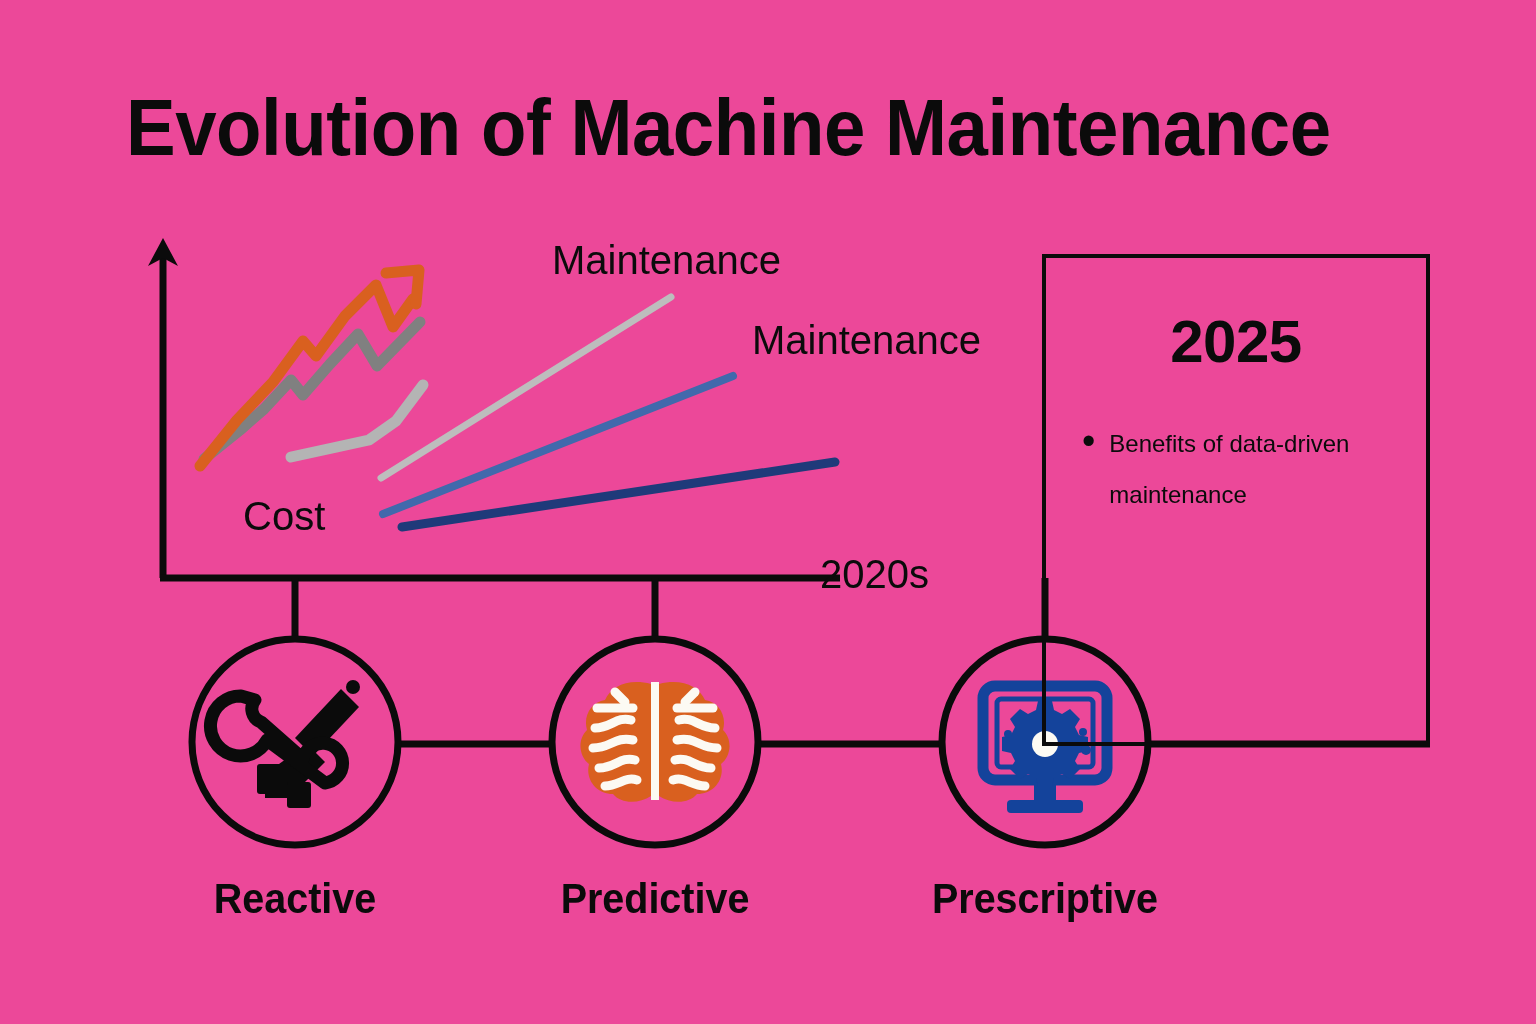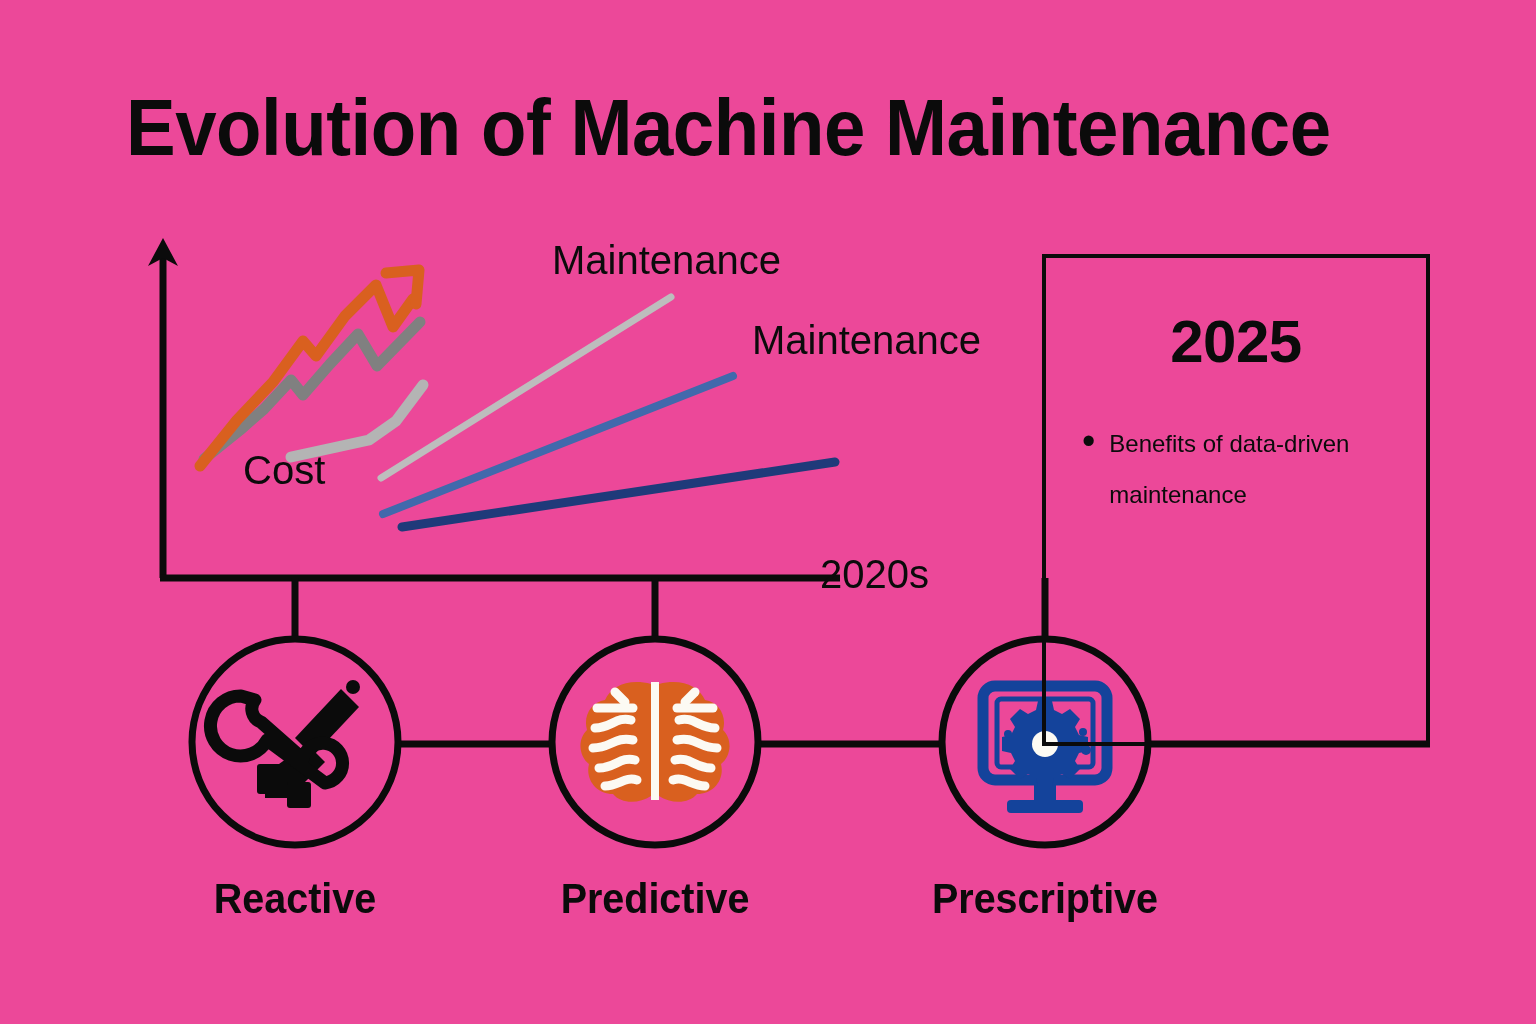--- a/index.html
+++ b/index.html
@@ -42,21 +42,21 @@
   
   .chart-label {
     font-size: 40px;
     font-weight: 400;
     color: #0B0B0B;
     white-space: nowrap;
     line-height: 1;
   }
   #label-efficiency { left: 552px; top: 240px; }
   #label-relability { left: 752px; top: 320px; }
-  #label-cost       { left: 243px; top: 450px; }
+  #label-cost       { left: 243px; top: 496px; }
   #label-2020s      { left: 820px; top: 554px; }
 
   
   #art {
     position: absolute;
     left: 0; top: 0;
     width: 1536px;
     height: 1024px;
     pointer-events: none;
   }

